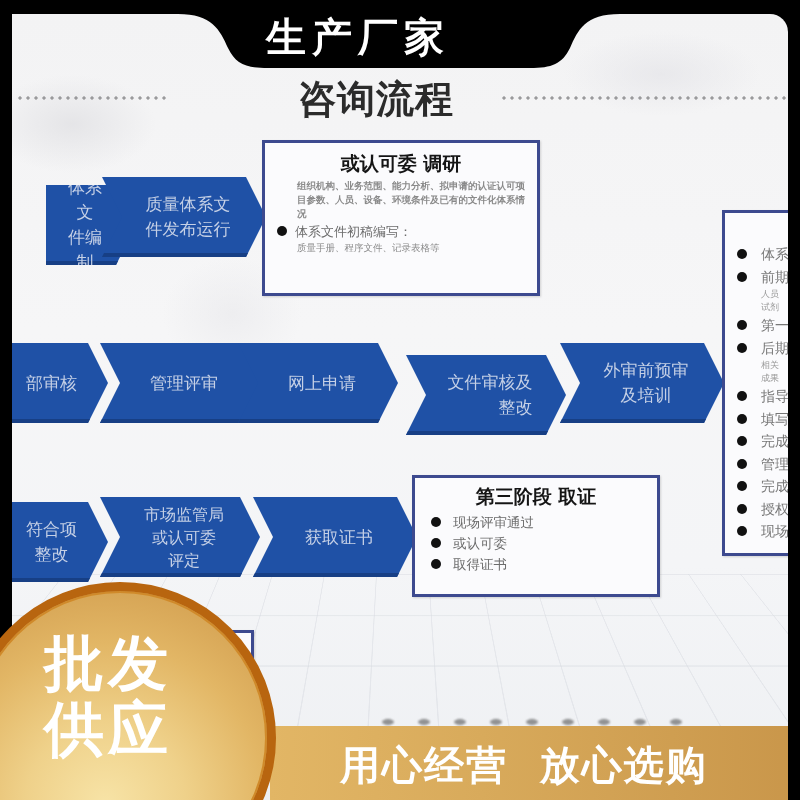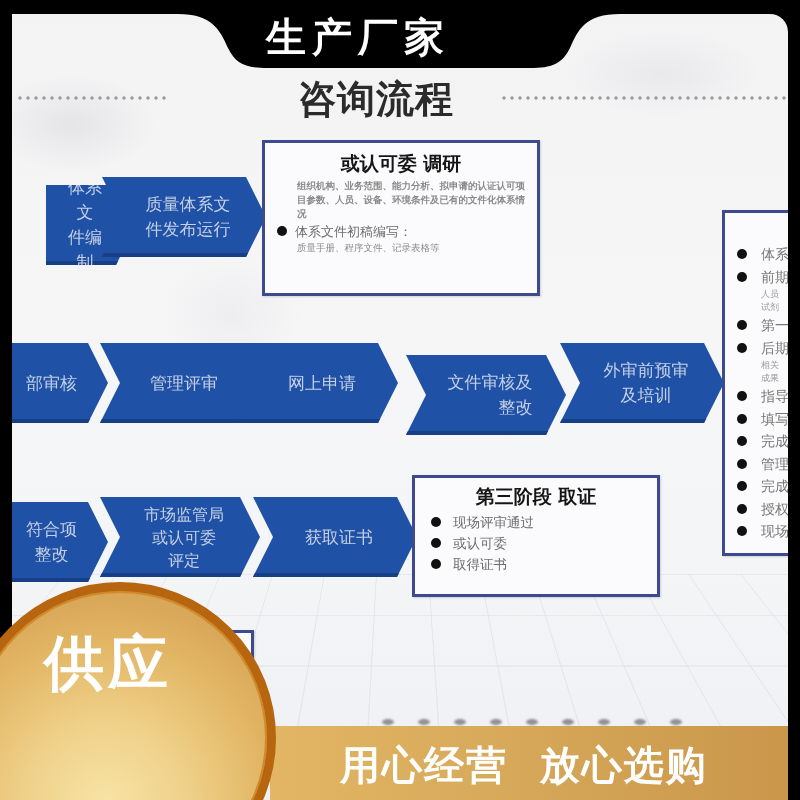--- a/index.html
+++ b/index.html
@@ -250,17 +250,18 @@
 <div class="stage-box" style="left:200px; top:630px; width:54px; height:60px; border-left:none; border-bottom:none;"></div>
 
 <div class="hidden-strip"></div>
 
 <div class="banner"></div>
 <div class="banner-text">用心经营  放心选购</div>
 
 <div class="badge"></div>
 <div class="badge-text">
   <div id="badge-lines">
+      <div>批发</div>
       <div>供应</div>
     </div>
 </div>
 
 <div class="black-right"></div>
 
 </body></html>

